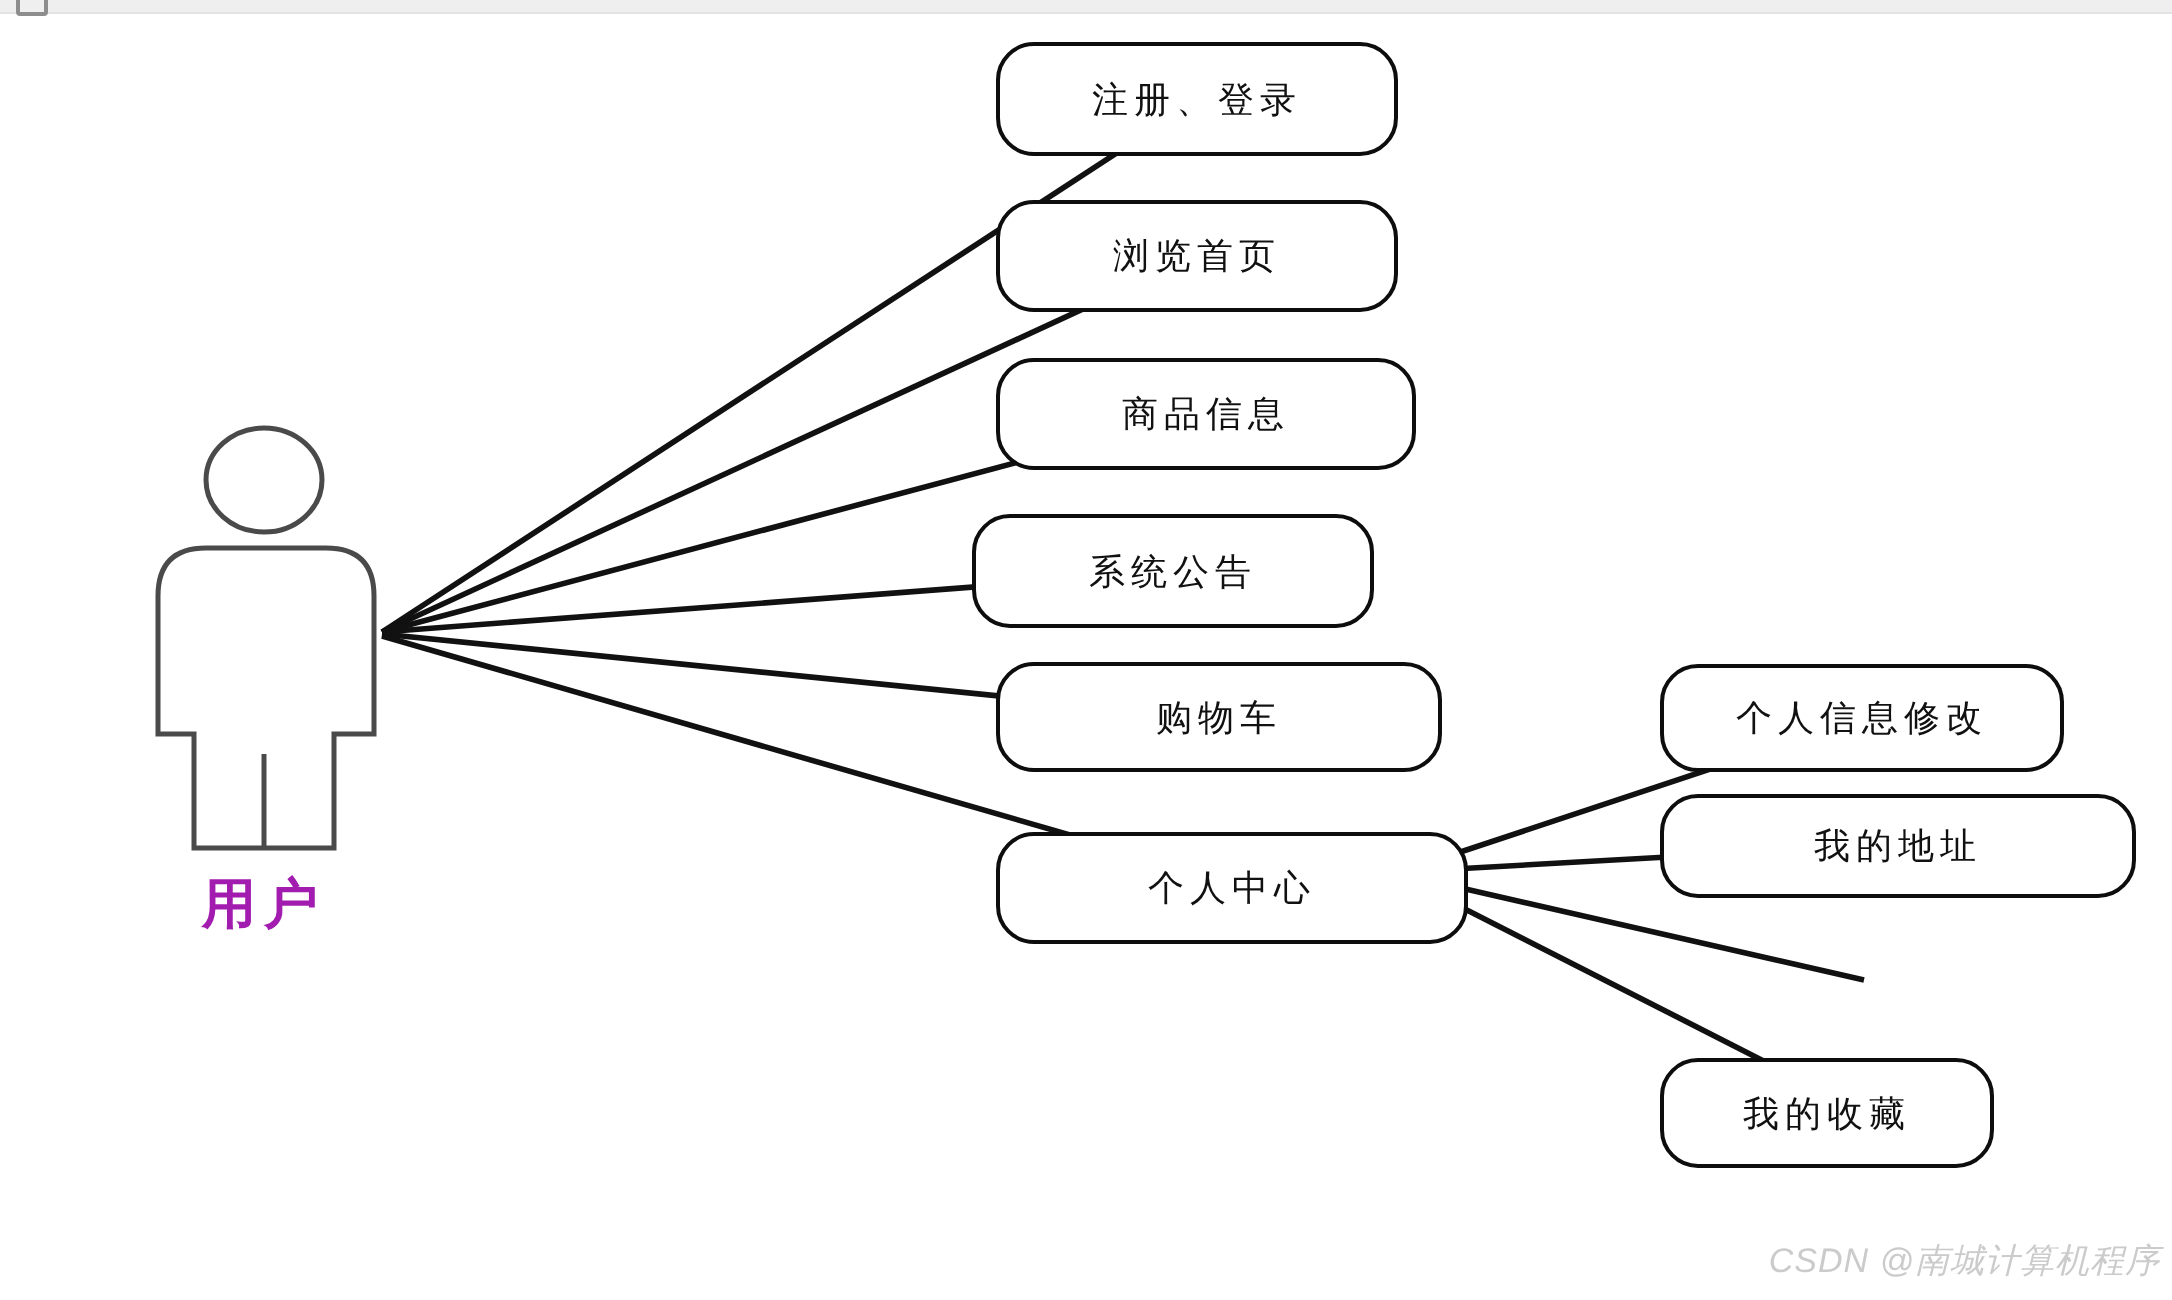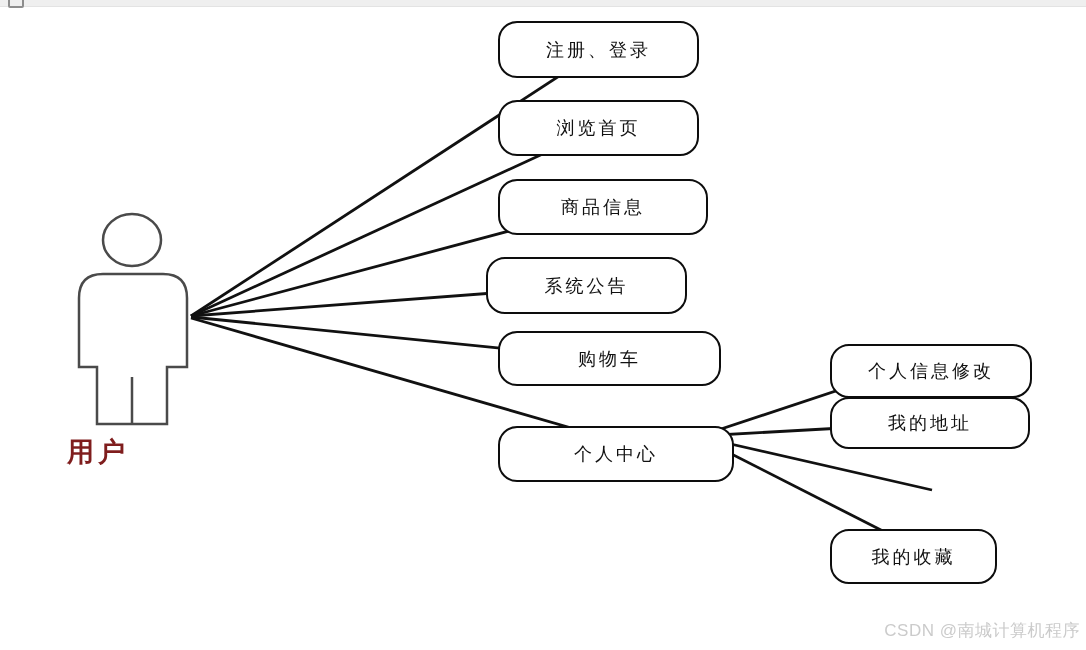--- a/index.html
+++ b/index.html
@@ -50,45 +50,47 @@
     color: #111111;
     z-index: 2;
     white-space: nowrap;
   }
   
   .b1 { left: 498px; top: 21px;  width: 201px; height: 57px; }
   .b2 { left: 498px; top: 100px; width: 201px; height: 56px; }
   .b3 { left: 498px; top: 179px; width: 210px; height: 56px; }
   .b4 { left: 486px; top: 257px; width: 201px; height: 57px; }
   .b5 { left: 498px; top: 331px; width: 223px; height: 55px; }
-  .b6 { left: 498px; top: 426px; width: 236px; height: 56px; }
+  .b6 { left: 498px; top: 416px; width: 236px; height: 56px; }
   
-  .r1 { left: 830px; top: 332px; width: 202px; height: 54px; margin-top: 12px; }
-  .r2 { left: 830px; top: 397px; width: 200px; height: 52px; }
+  .r1 { left: 830px; top: 332px; width: 202px; height: 54px; }
+  .r2 { left: 830px; top: 397px; width: 238px; height: 52px; }
   .r3 { left: 830px; top: 463px; width: 202px; height: 54px; }
   .r4 { left: 830px; top: 529px; width: 167px; height: 55px; }
 
   .actor-label {
     position: absolute;
     left: 67px; top: 434px;
     width: 130px;
+    text-align: center;
     font-size: 27px;
     font-weight: bold;
     letter-spacing: 4px;
-    color: #7f1d1d;
+    color: #a21caf;
     z-index: 2;
   }
   .watermark {
     position: absolute;
     right: 6px; bottom: 8px;
     font-family: "Liberation Sans", sans-serif;
     font-size: 17px;
     color: #cbcbcb;
     letter-spacing: 0.5px;
     z-index: 2;
+    font-style: italic;
   }
 </style>
 </head>
 <body>
 
 <div class="canvas">
 
   <div class="top-strip">
     <div class="top-strip-icon"></div>
   </div>

